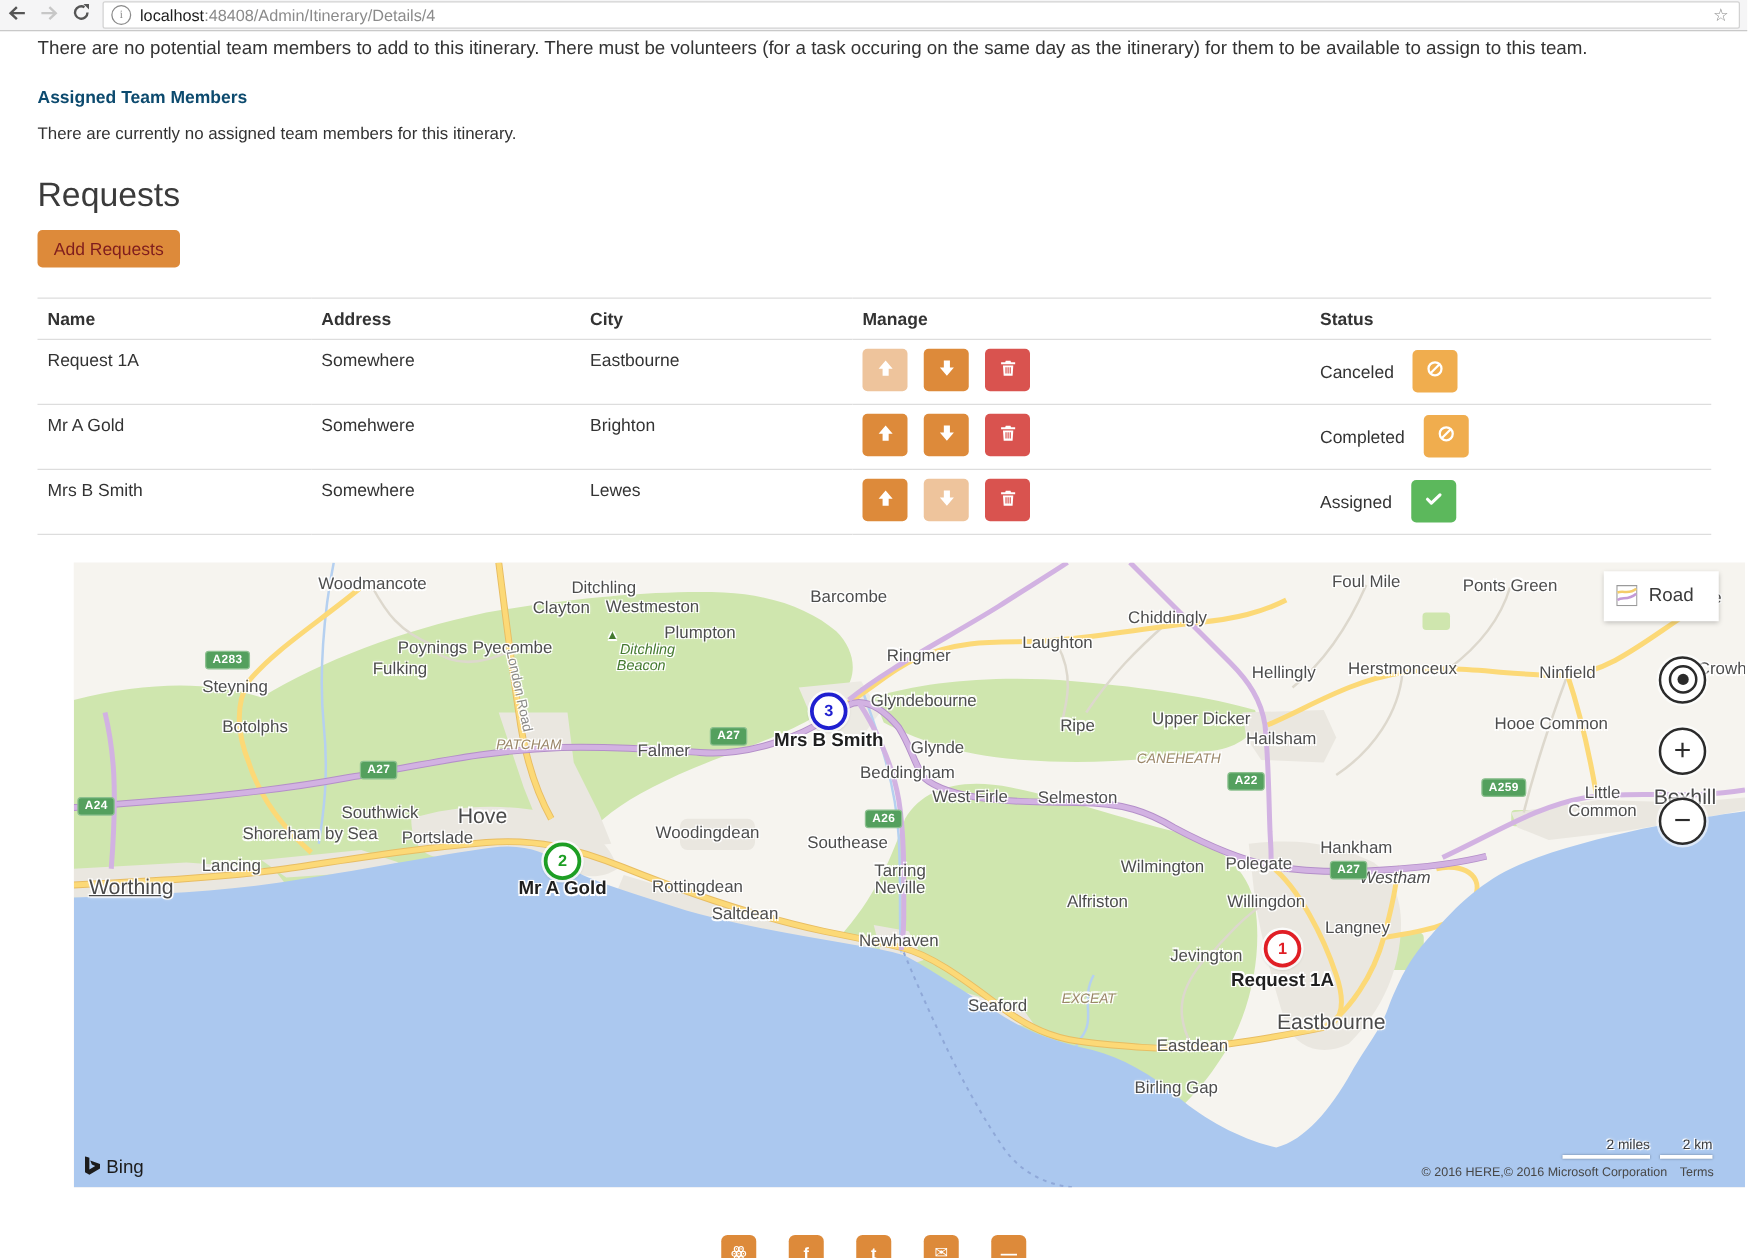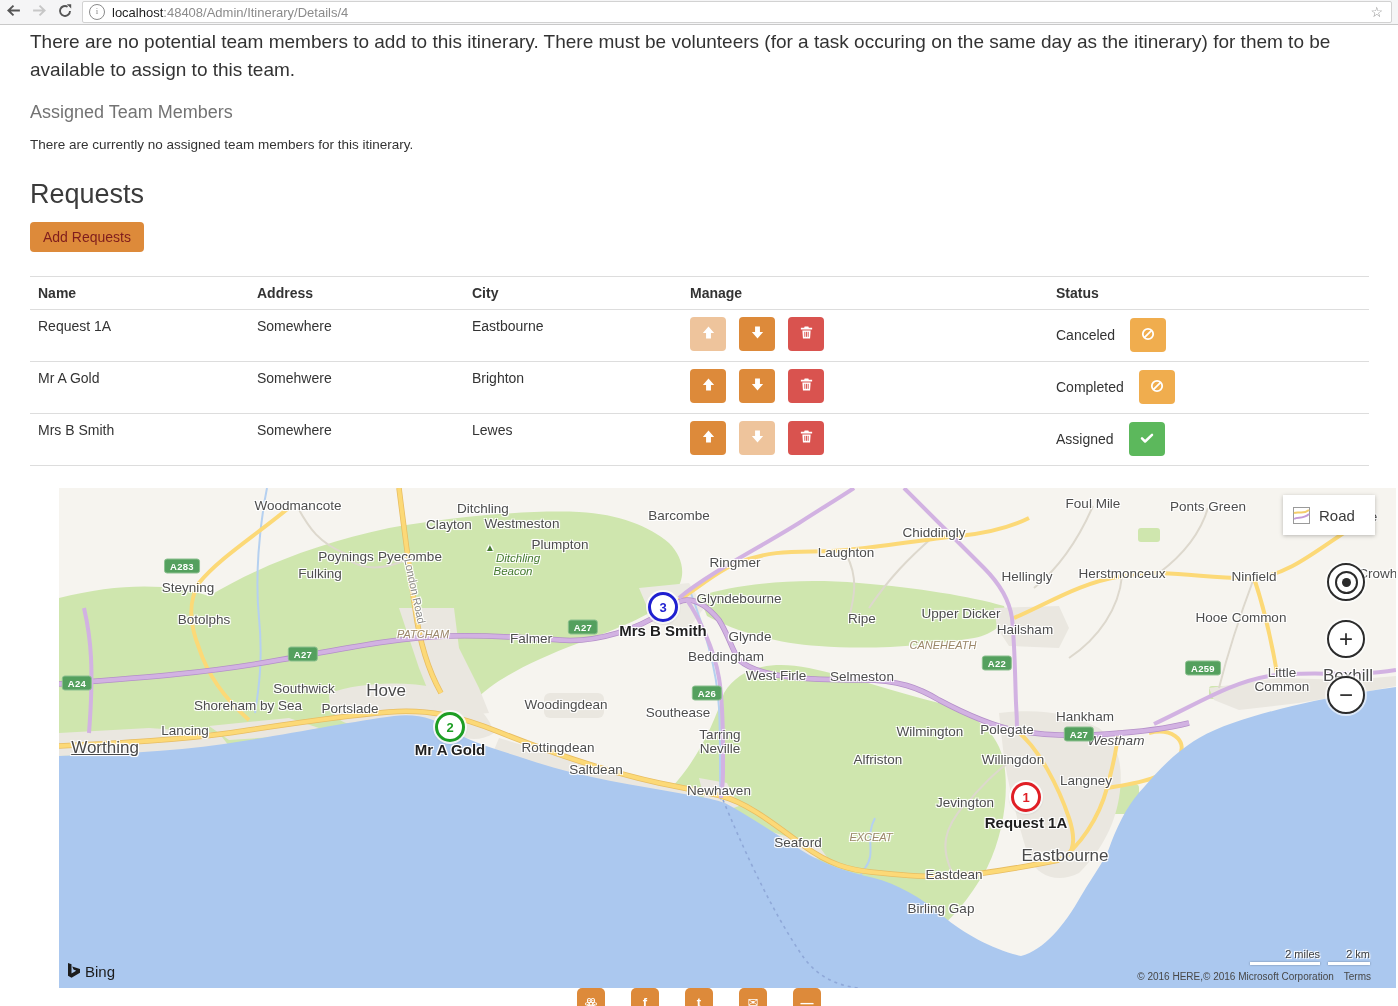--- a/index.html
+++ b/index.html
@@ -9,22 +9,22 @@
   .nav-ic{width:26px;text-align:center;font-size:15px;color:#555;cursor:pointer;flex:0 0 auto;}
   .omnibox{flex:1;height:20px;margin:1px 6px 1px 4px;background:#fff;border:1px solid #d2d2d2;border-radius:2px;
     display:flex;align-items:center;padding:0 6px;font-size:13px;}
   .info-ic{width:14px;height:14px;border:1.4px solid #8a8a8a;border-radius:50%;font-size:9px;line-height:13px;
     text-align:center;color:#8a8a8a;margin-right:7px;flex:0 0 auto;font-family:"Liberation Serif",serif;}
   .url-host{color:#1d1d1d;}
   .url-rest{color:#8b8b8b;}
   .star-ic{margin-left:auto;color:#8a8a8a;font-size:14px;padding:0 2px;}
   
   .page{padding:0 30px;}
-  .notice{margin:3px 0 0;font-size:19px;line-height:1.45;}
-  .h-assigned{margin:19px 0 0;font-size:18px;font-weight:400;color:#737373;}
+  .notice{margin:3px 0 0;font-size:15px;line-height:1.45;}
+  .h-assigned{margin:19px 0 0;font-size:14px;font-weight:700;color:#0c4a6e;}
   .p-assigned{margin:14px 0 0;font-size:13.5px;}
   .h-requests{margin:27px 0 0;font-size:27px;font-weight:500;color:#3b3b3b;}
   .btn{border:none;border-radius:4px;cursor:pointer;font-family:inherit;}
   .btn-add{margin-top:12px;background:#dd8a3a;color:#7f1d1d;font-size:14px;padding:7px 13px;}
   table.req{border-collapse:collapse;margin-top:24px;width:1339px;table-layout:fixed;}
   table.req th{font-size:14px;text-align:left;padding:8px;border-top:1px solid #ddd;border-bottom:1px solid #ddd;color:#333;}
   table.req td{font-size:14px;padding:8px;border-bottom:1px solid #ddd;vertical-align:top;height:35px;}
   .mg{display:flex;gap:13px;align-items:center;margin-top:-1px;}
   .sq{width:36px;height:34px;border-radius:4px;display:flex;align-items:center;justify-content:center;padding:0;}
   .b-or{background:#dd8a3a;}

